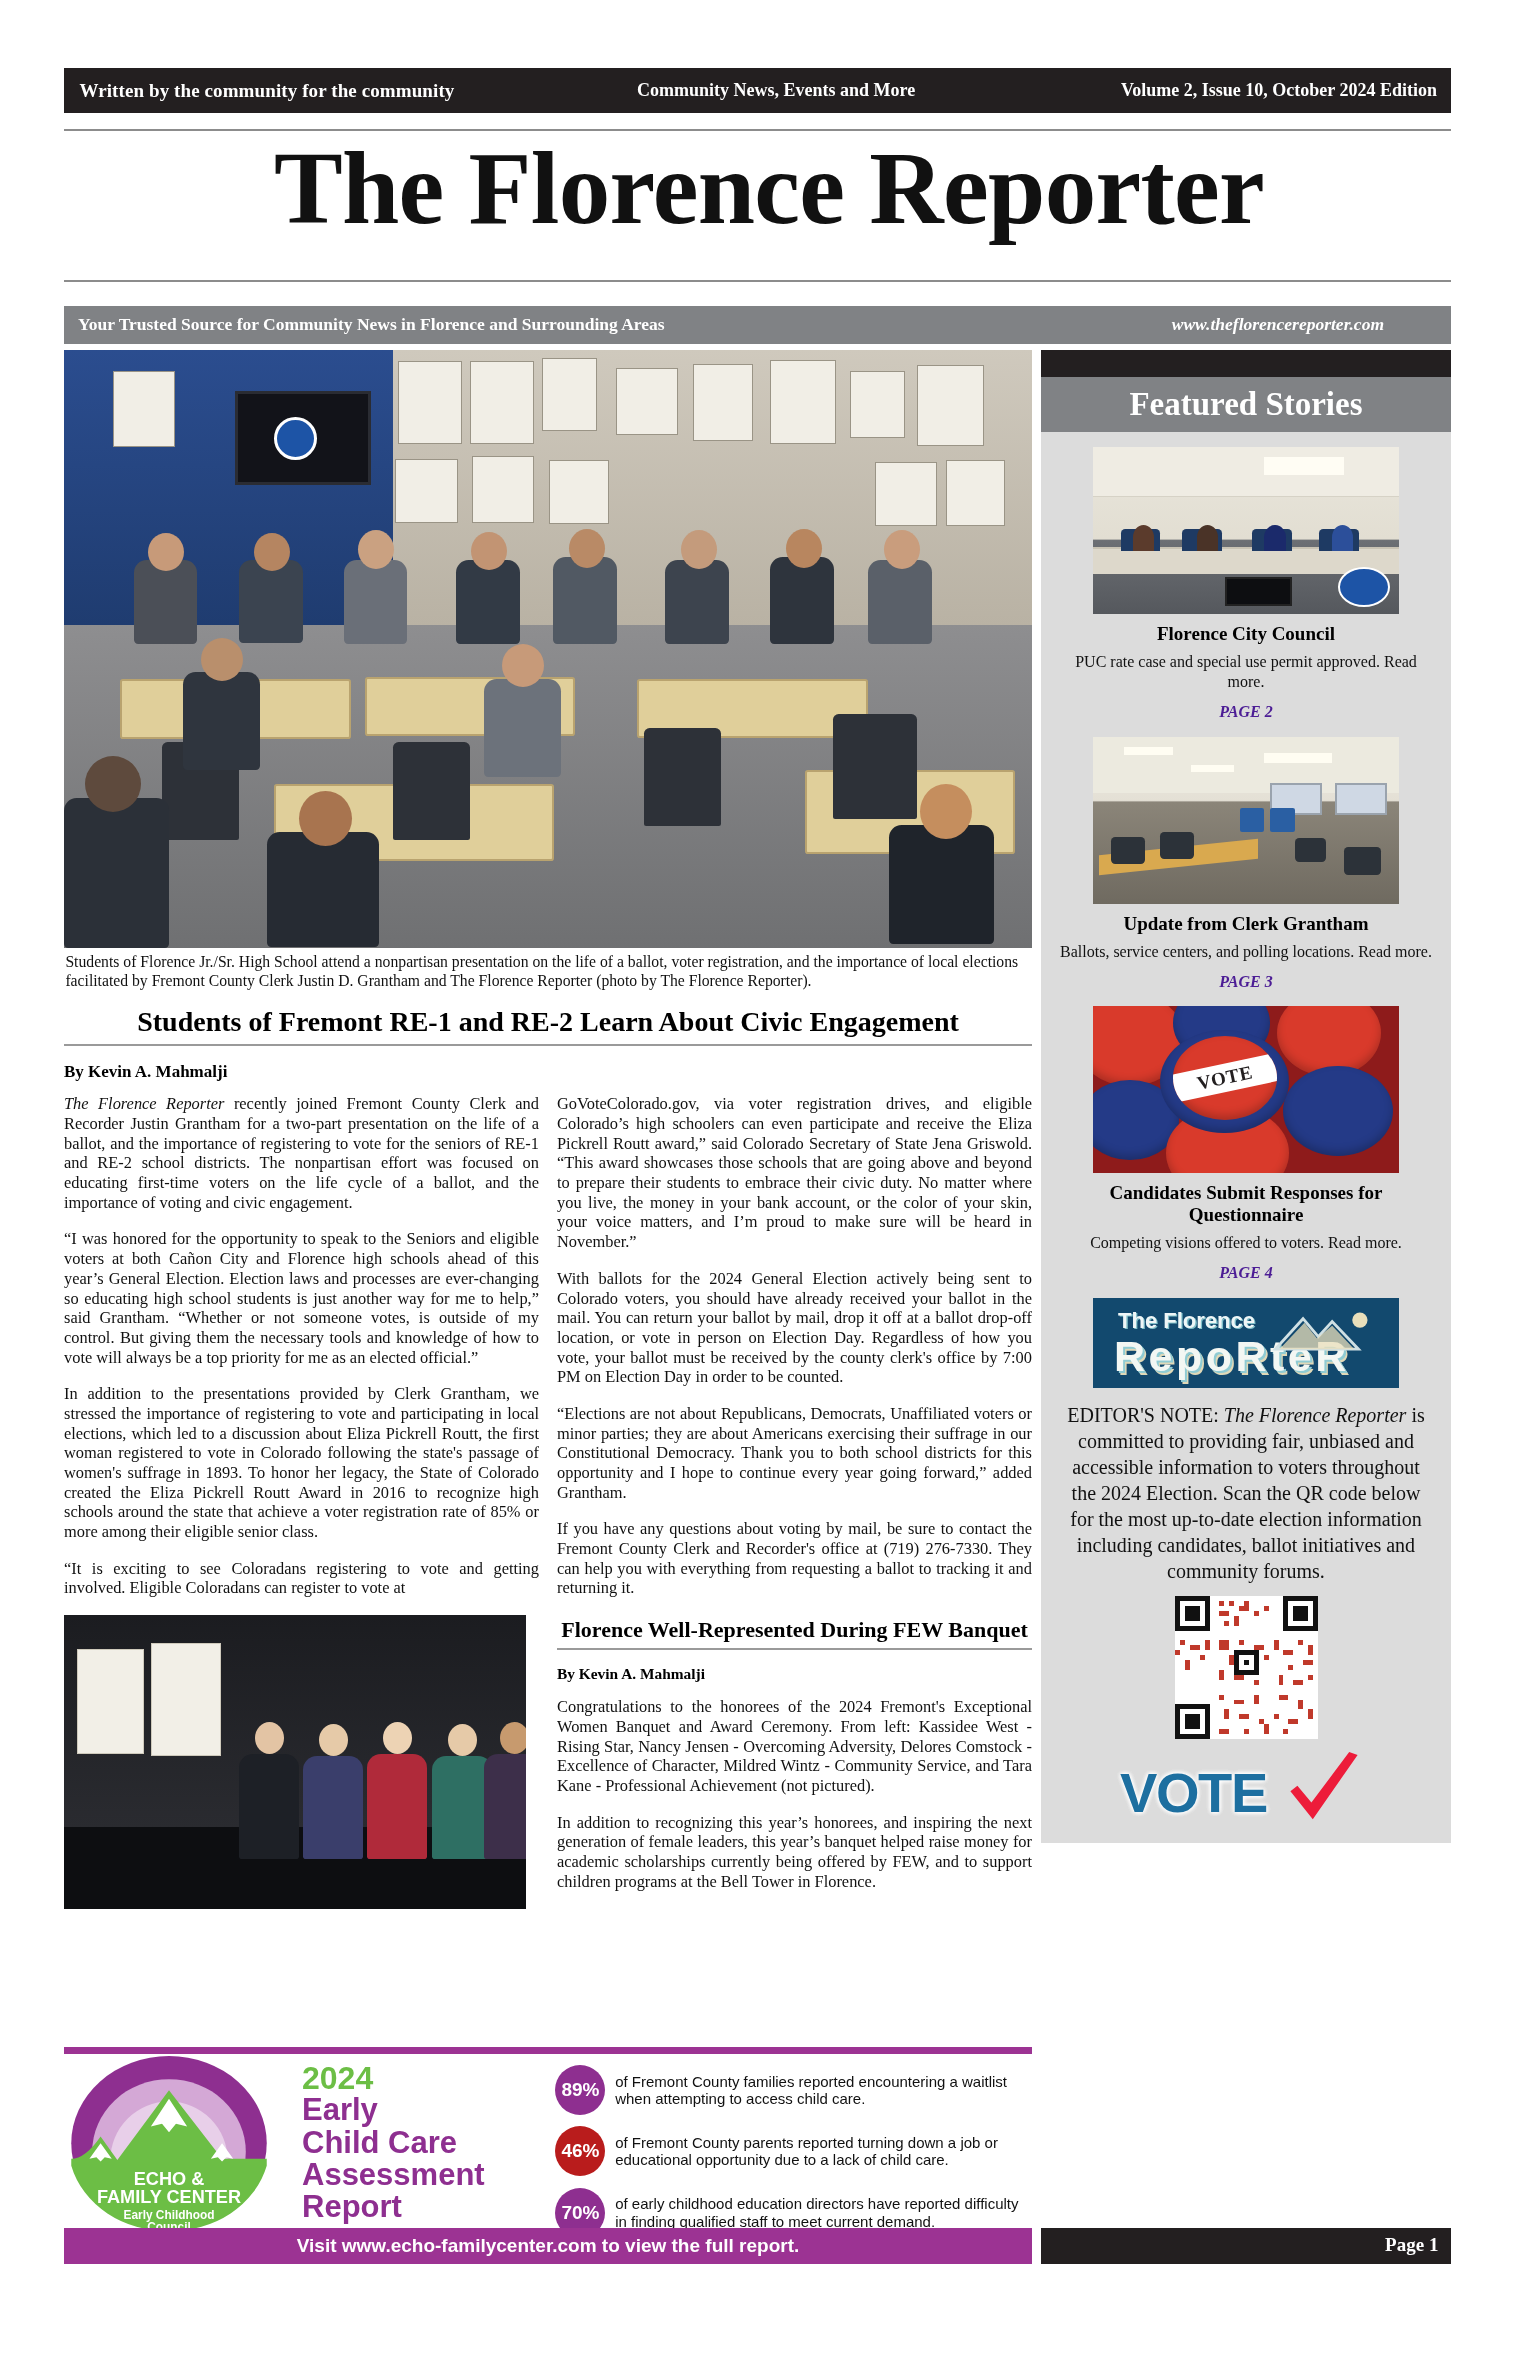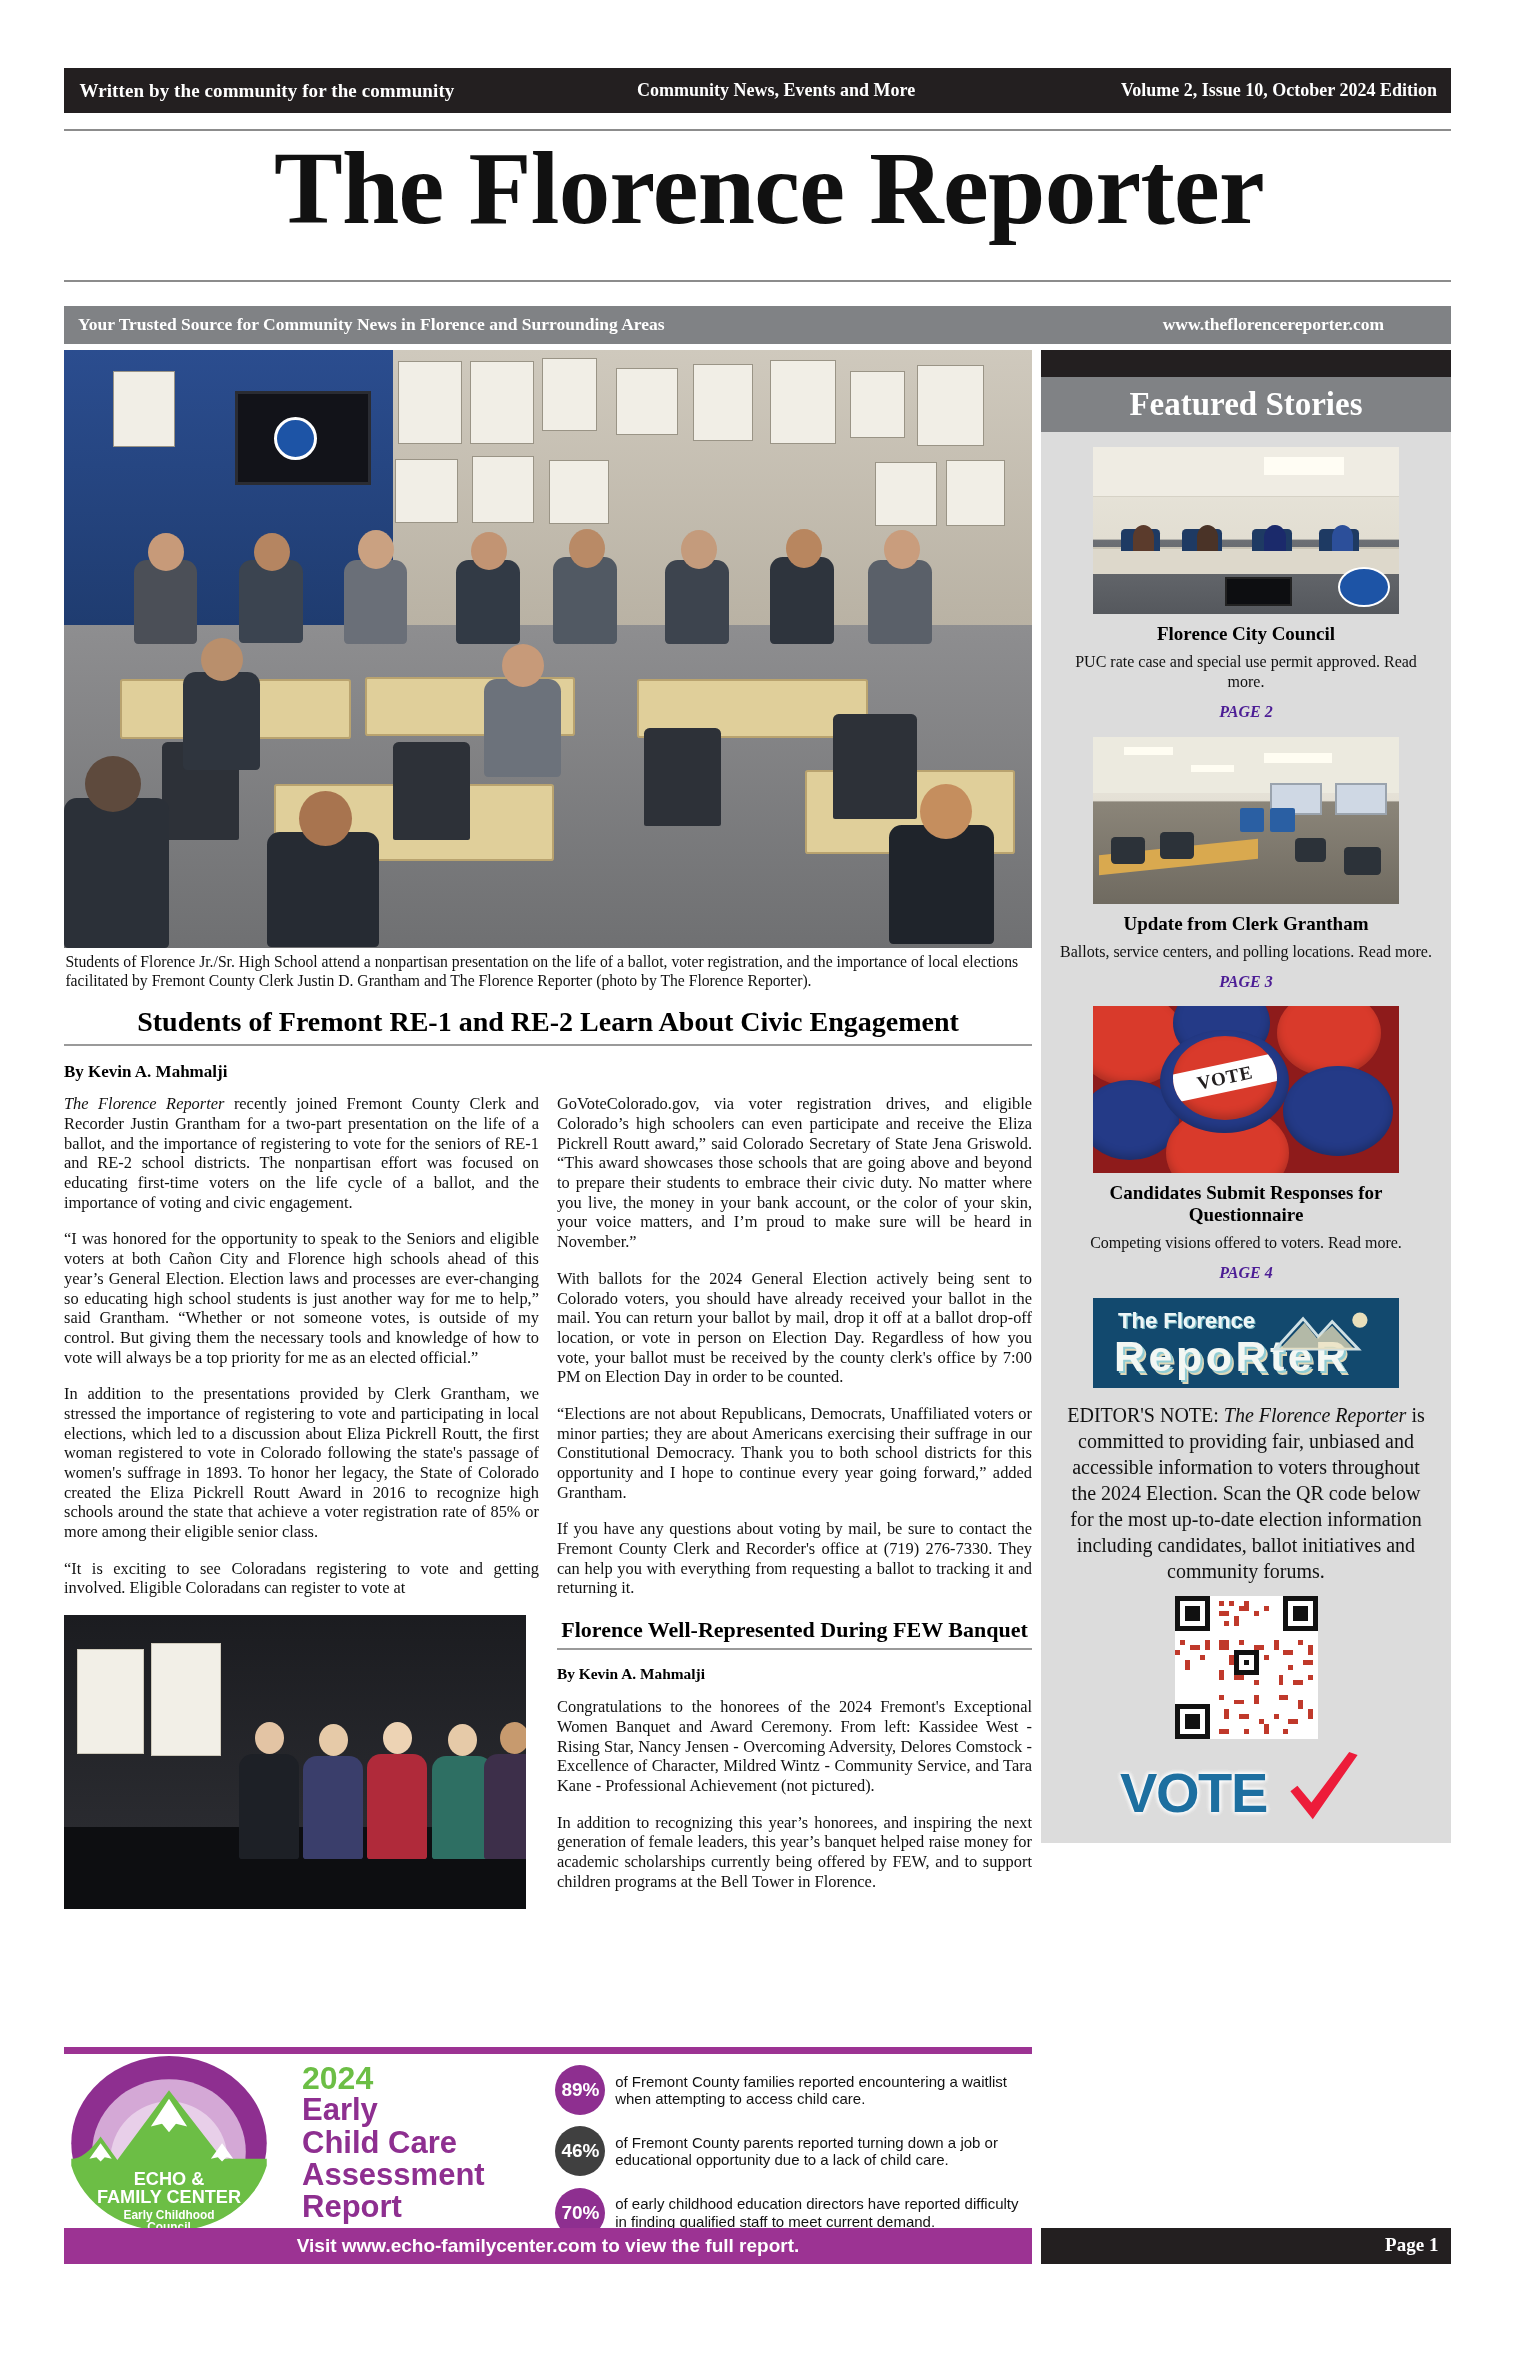--- a/index.html
+++ b/index.html
@@ -34,21 +34,21 @@
     font-size:103px; line-height:1; letter-spacing:-0.7px; color:#111;
   }
   .rule-under-name{
     position:absolute; left:64px; top:280px; width:1387px; height:2.1px; background:#8c8c8c;
   }
   .graybar{
     position:absolute; left:64px; top:306px; width:1387px; height:38px;
     background:#808285;
   }
   .graybar .gb-left{ position:absolute; left:14px; top:8.4px; color:#fff; font-weight:bold; font-size:17.5px;}
-  .graybar .gb-right{ position:absolute; right:67px; top:8.4px; color:#fff; font-weight:bold; font-size:17.5px;}
+  .graybar .gb-right{ position:absolute; right:67px; top:8.4px; color:#fff; font-weight:bold; font-size:17.5px;font-style:italic;}
 
   
   .leftcol{ position:absolute; left:64px; top:350px; width:968px; }
 
   .hero{
     position:relative; width:968px; height:598px; overflow:hidden;
     background:#4a5668;
   }
   .hero .wallL{ position:absolute; left:0; top:0; width:34%; height:46%; background:linear-gradient(180deg,#2b4d8f,#1f3c70); }
   .hero .wallR{ position:absolute; left:34%; top:0; width:66%; height:46%; background:linear-gradient(180deg,#cfc9bd,#b9b2a4); }
@@ -513,21 +513,21 @@
         <div class="t">Assessment</div>
         <div class="t">Report</div>
       </div>
 
       <div class="stats">
         <div class="stat">
           <div class="bubble" style="background:#8e2f90;">89%</div>
           <div class="stxt">of Fremont County families reported encountering a waitlist when attempting to access child care.</div>
         </div>
         <div class="stat">
-          <div class="bubble" style="background:#404040;">46%</div>
+          <div class="bubble" style="background:#b91c1c;">46%</div>
           <div class="stxt">of Fremont County parents reported turning down a job or educational opportunity due to a lack of child care.</div>
         </div>
         <div class="stat">
           <div class="bubble" style="background:#8e2f90;">70%</div>
           <div class="stxt">of early childhood education directors have reported difficulty in finding qualified staff to meet current demand.</div>
         </div>
       </div>
     </div>
     <div class="ad-footer">Visit www.echo-familycenter.com to view the full report.</div>
   </div>

